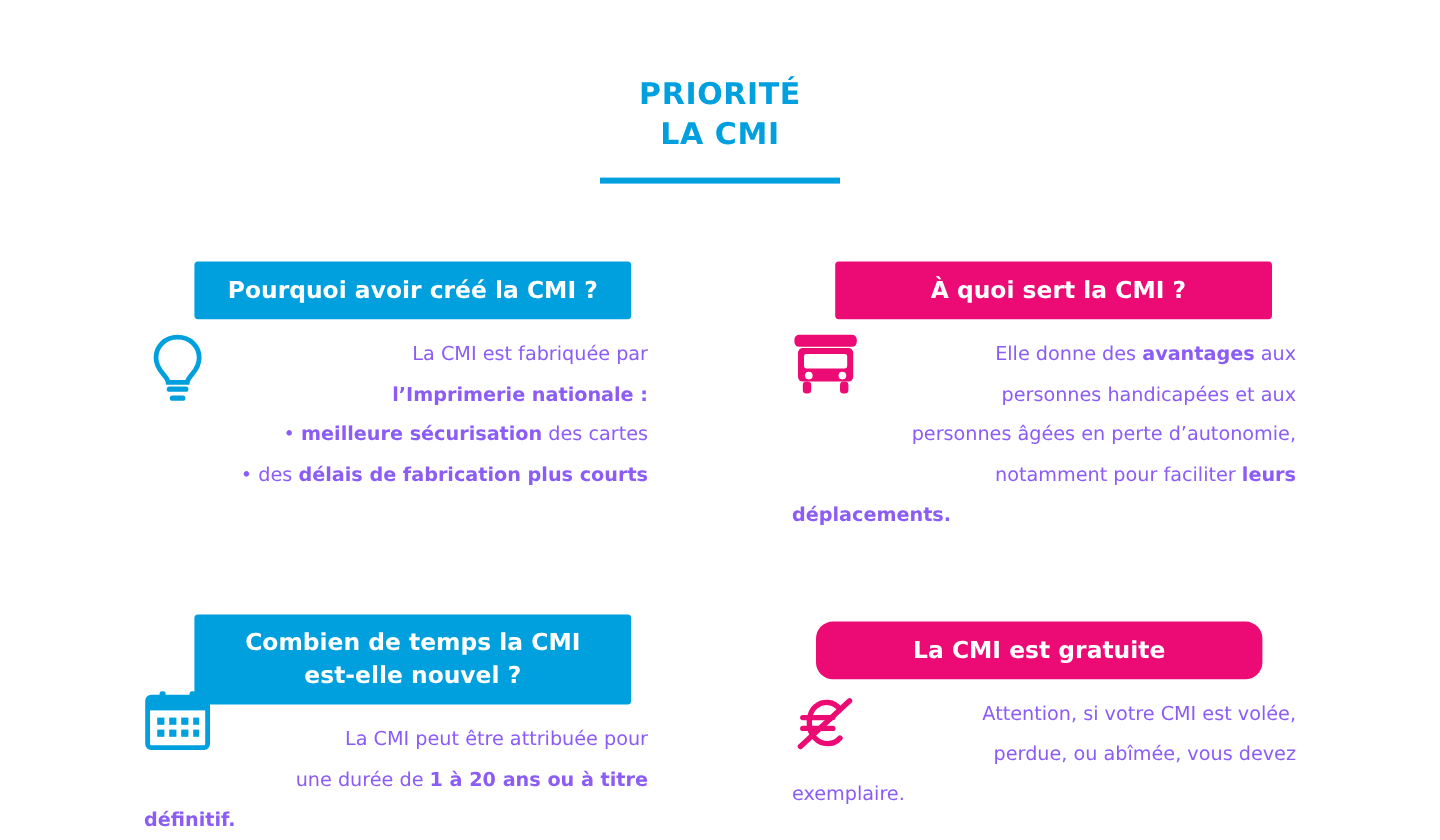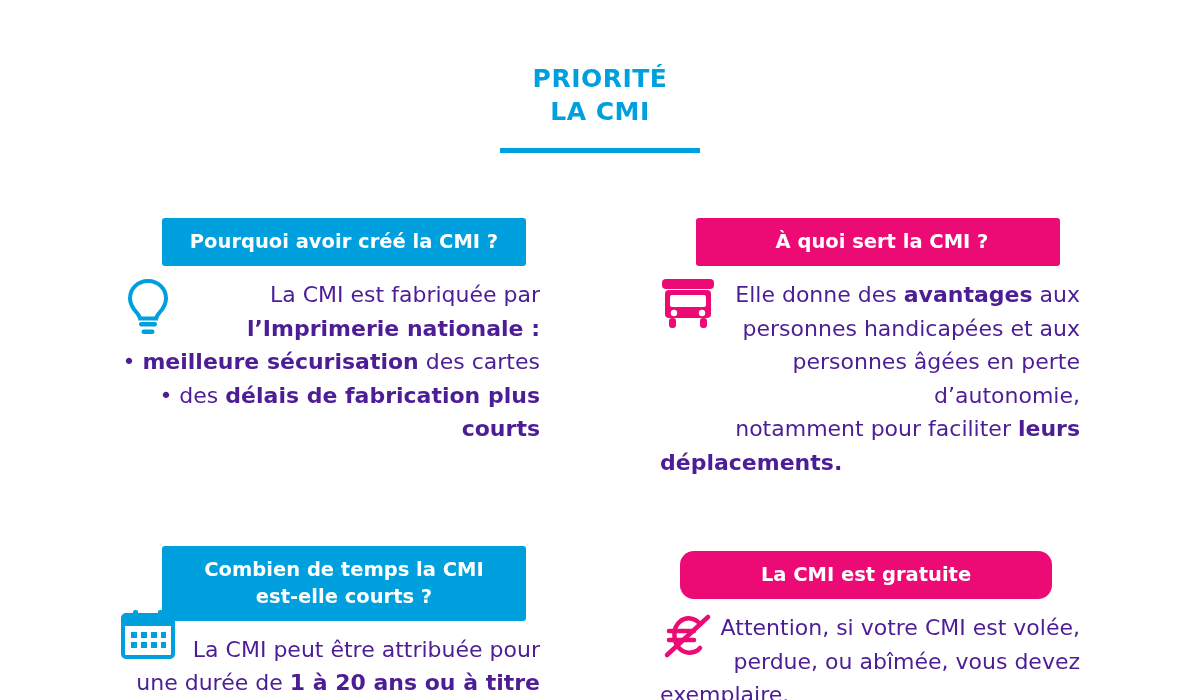--- a/index.html
+++ b/index.html
@@ -62,23 +62,23 @@
   .pill-blue { background: #00a0df; }
   .pill-pink { background: #ec0a74; }
 
   .pill-w1 { width: 364px; margin-left: 42px; }
   .pill-w2 { width: 364px; margin-left: 42px; }
   .pill-w3 { width: 364px; margin-left: 36px; padding-left: 20px; }
   .pill-w4 { width: 372px; margin-left: 20px; border-radius: 14px; }
 
   
   .body-text {
-    font-size: 22px;
+    font-size: 16px;
     line-height: 33.5px;
-    color: #4c1d95;
+    color: #8b5cf6;
     margin-top: 12px;
   }
   .body-text b { font-weight: bold; }
   .ta-right { text-align: right; }
   .ta-left  { text-align: left; }
 
   
   .icon {
     position: absolute;
     display: block;
@@ -122,21 +122,21 @@
       <div><span>• </span><b>meilleure sécurisation</b><span> des cartes</span></div>
       <div><span>• des </span><b>délais de fabrication plus courts</b></div>
     </div>
   </div>
 
   <div class="gap-left"></div>
 
   <div class="block left-stack">
     <div class="pill pill-blue pill-w2">
       <div>Combien de temps la CMI</div>
-      <div>est-elle courts ?</div>
+      <div>est-elle nouvel ?</div>
     </div>
 
     <div class="icon icon-cal">
       <svg width="56" height="52" viewBox="0 0 56 52">
         <rect x="3" y="7" width="50" height="42" rx="3" fill="none" stroke="#00a0df" stroke-width="4"></rect>
         <rect x="3" y="7" width="50" height="11" fill="#00a0df"></rect>
         <rect x="13" y="2" width="5" height="10" rx="2" fill="#00a0df"></rect>
         <rect x="38" y="2" width="5" height="10" rx="2" fill="#00a0df"></rect>
         <g fill="#00a0df">
           <rect x="11" y="24" width="6" height="6"></rect>

